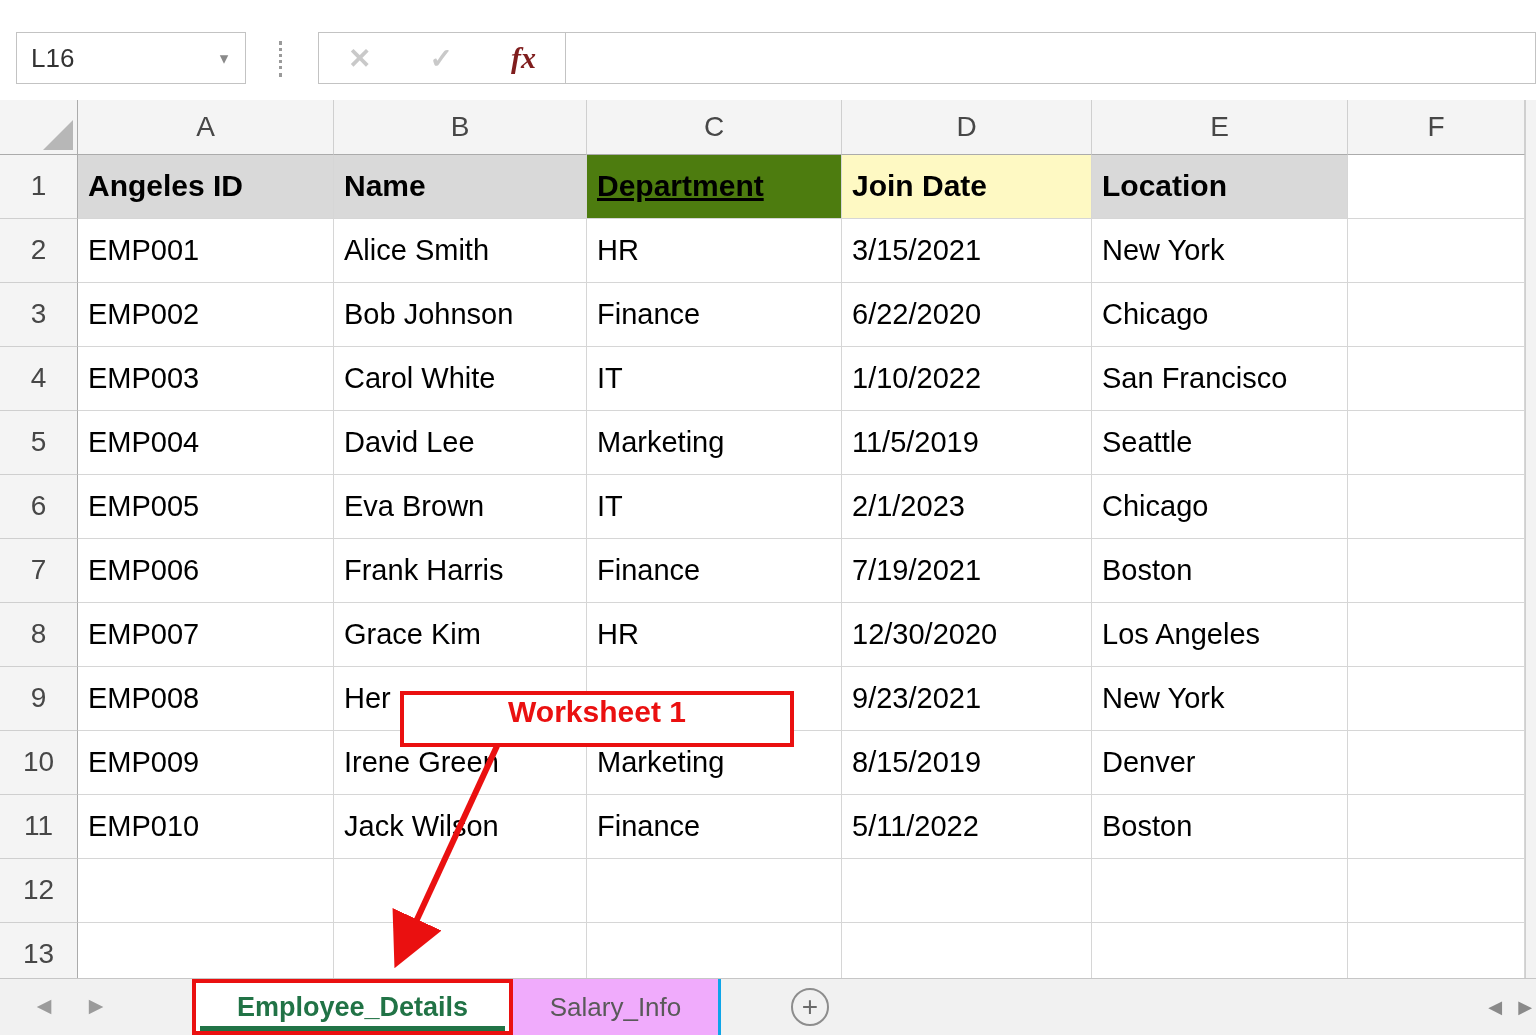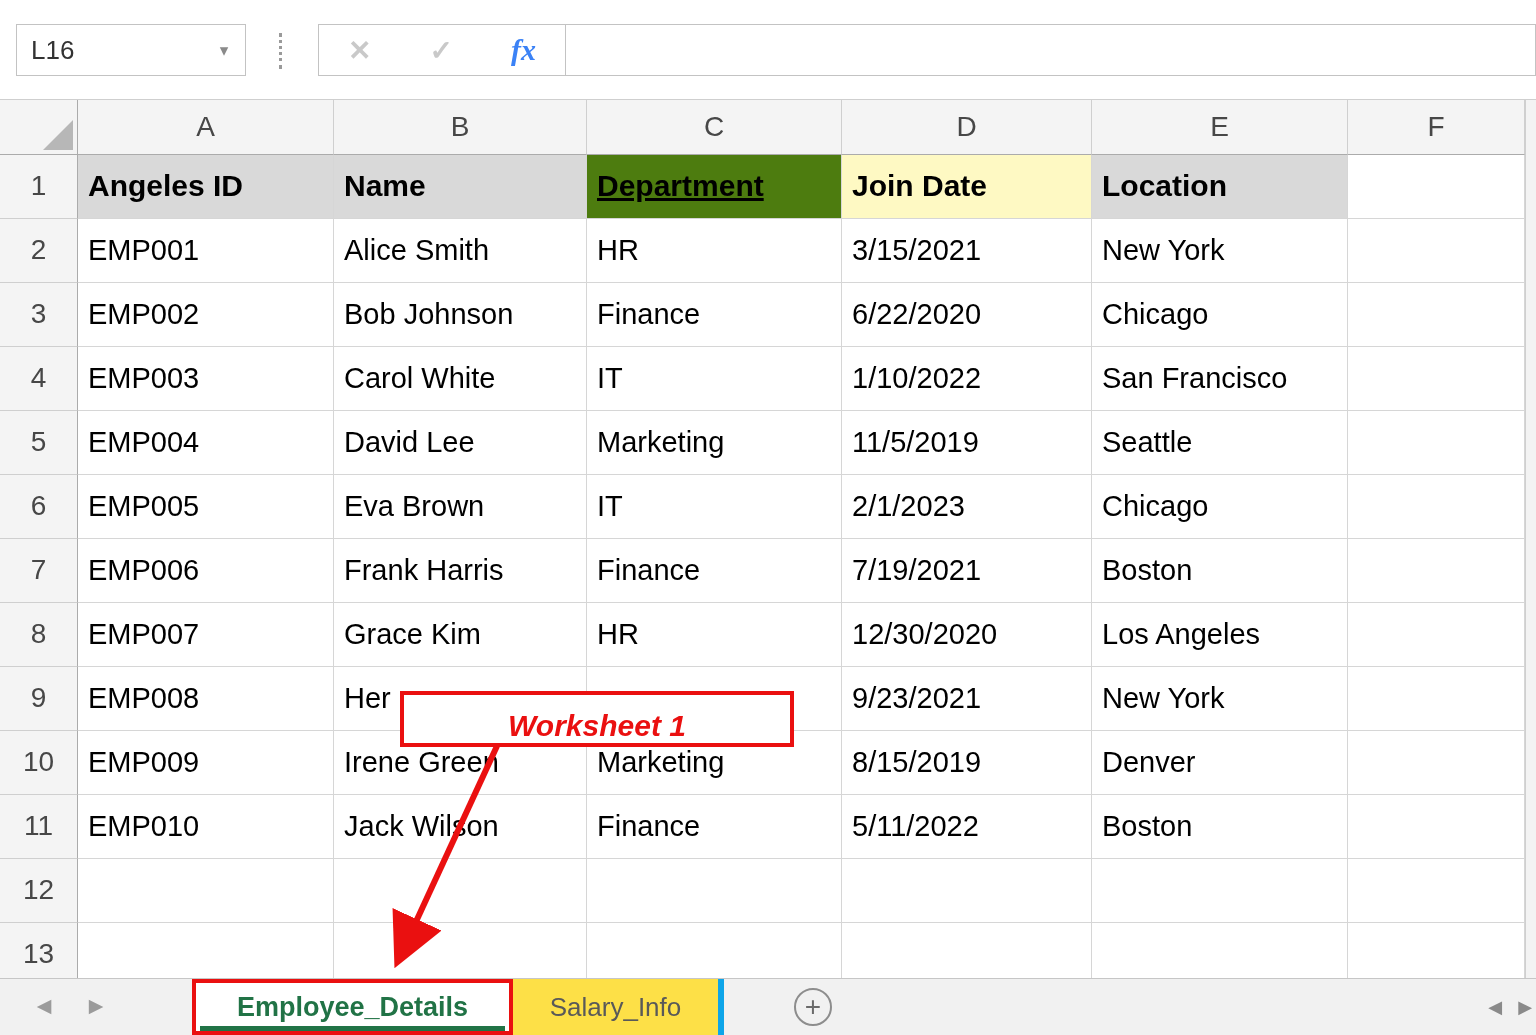--- a/index.html
+++ b/index.html
@@ -1,31 +1,31 @@
 <!DOCTYPE html>
 <html><head>
 <meta charset="utf-8">
 <style>
   html,body{margin:0;padding:0;}
   body{width:1536px;height:1035px;position:relative;overflow:hidden;background:#fff;
        font-family:"Liberation Sans",sans-serif;}
 
   
-  #topbar{position:absolute;left:0;top:0;width:1536px;height:100px;background:#ffffff;
+  #topbar{position:absolute;left:0;top:8px;width:1536px;height:100px;background:#ffffff;
           border-bottom:1px solid #cfcfcf;box-sizing:border-box;}
   #namebox{position:absolute;left:16px;top:24px;width:230px;height:52px;background:#fff;
            border:1px solid #c3c3c3;display:flex;align-items:center;box-sizing:border-box;}
   #namebox .val{flex:1;padding-left:14px;font-size:26px;color:#333;}
   #namebox .arr{width:42px;text-align:center;color:#8a8a8a;font-size:17px;}
   #sepdots{position:absolute;left:279px;top:33px;height:36px;width:0;border-left:3px dotted #9a9a9a;}
   #fbtns{position:absolute;left:318px;top:24px;width:248px;height:52px;background:#fff;
          border:1px solid #c3c3c3;display:flex;align-items:center;justify-content:space-around;
          box-sizing:border-box;}
   .fbx,.fbok{color:#c9c9c9;font-size:28px;font-weight:bold;}
-  .fbfx{color:#3b82f6;font-size:30px;font-style:italic;font-weight:bold;
+  .fbfx{color:#7f1d1d;font-size:30px;font-style:italic;font-weight:bold;
         font-family:"Liberation Serif",serif;}
   #formulabar{position:absolute;left:565px;top:24px;width:971px;height:52px;background:#fff;
               border:1px solid #c3c3c3;box-sizing:border-box;font-size:24px;line-height:50px;
               padding-left:12px;color:#222;}
 
   
   #sheet{position:absolute;left:0;top:100px;width:1525px;height:878px;display:grid;
          grid-template-columns:78px 256px 253px 255px 250px 256px 177px;
          grid-template-rows:55px repeat(13,64px);overflow:hidden;background:#fff;}
   .corner{background:#f4f4f4;border-right:1px solid #ababab;border-bottom:1px solid #ababab;
@@ -39,37 +39,37 @@
   .cell{background:#fff;border-right:1px solid #d6d6d6;border-bottom:1px solid #d6d6d6;
         font-size:29px;line-height:62px;padding-left:10px;white-space:nowrap;overflow:hidden;
         color:#000;}
   .cell.head{background:#d9d9d9;font-weight:bold;font-size:30px;}
 
   #vscroll{position:absolute;left:1525px;top:100px;width:11px;height:878px;background:#f3f3f3;
            border-left:1px solid #cfcfcf;box-sizing:border-box;}
 
   
   #callout{position:absolute;left:400px;top:691px;width:394px;height:56px;background:#fff;
-           border:4px solid #ec4899;box-sizing:border-box;display:flex;align-items:flex-end;
-           justify-content:center;font-size:30px;font-weight:bold;color:#ea1010;z-index:40;font-style:italic;}
+           border:4px solid #ec4899;box-sizing:border-box;display:flex;align-items:flex-start;
+           justify-content:center;font-size:30px;font-weight:bold;color:#ea1010;z-index:40;}
   #arrowsvg{position:absolute;left:0;top:0;width:1536px;height:1035px;z-index:39;
             pointer-events:none;}
 
   
   #tabbar{position:absolute;left:0;top:978px;width:1536px;height:57px;background:#f1f1f1;
           border-top:1px solid #c6c6c6;box-sizing:border-box;display:flex;align-items:stretch;
           z-index:45;}
   .tnav{width:52px;text-align:center;line-height:54px;color:#9b9b9b;font-size:19px;}
   .tnav:first-child{margin-left:18px;}
   #tab-active{margin-left:70px;width:321px;position:relative;background:#fff;
               border:4px solid #ea1010;box-sizing:border-box;display:flex;align-items:center;
               justify-content:center;font-size:27px;font-weight:bold;color:#217346;}
   #tab-active .greenbar{position:absolute;left:4px;right:4px;bottom:0;height:5px;background:#217346;}
   #tab-salary{width:205px;display:flex;align-items:center;justify-content:center;font-size:26px;
-              color:#595959;border-right:6px solid #0ea5e9;background:#fde047;}
+              color:#595959;border-right:3px solid #0ea5e9;background:#f0abfc;}
   #addsheet{margin-left:70px;align-self:center;width:38px;height:38px;border:2px solid #8d8d8d;
             border-radius:50%;color:#6a6a6a;font-size:28px;line-height:34px;text-align:center;
             box-sizing:border-box;}
   #hscroll{position:absolute;right:4px;top:0;height:100%;display:flex;align-items:center;
            gap:16px;color:#8a8a8a;font-size:18px;}
 </style>
 </head>
 <body>
 
 <div id="topbar">

